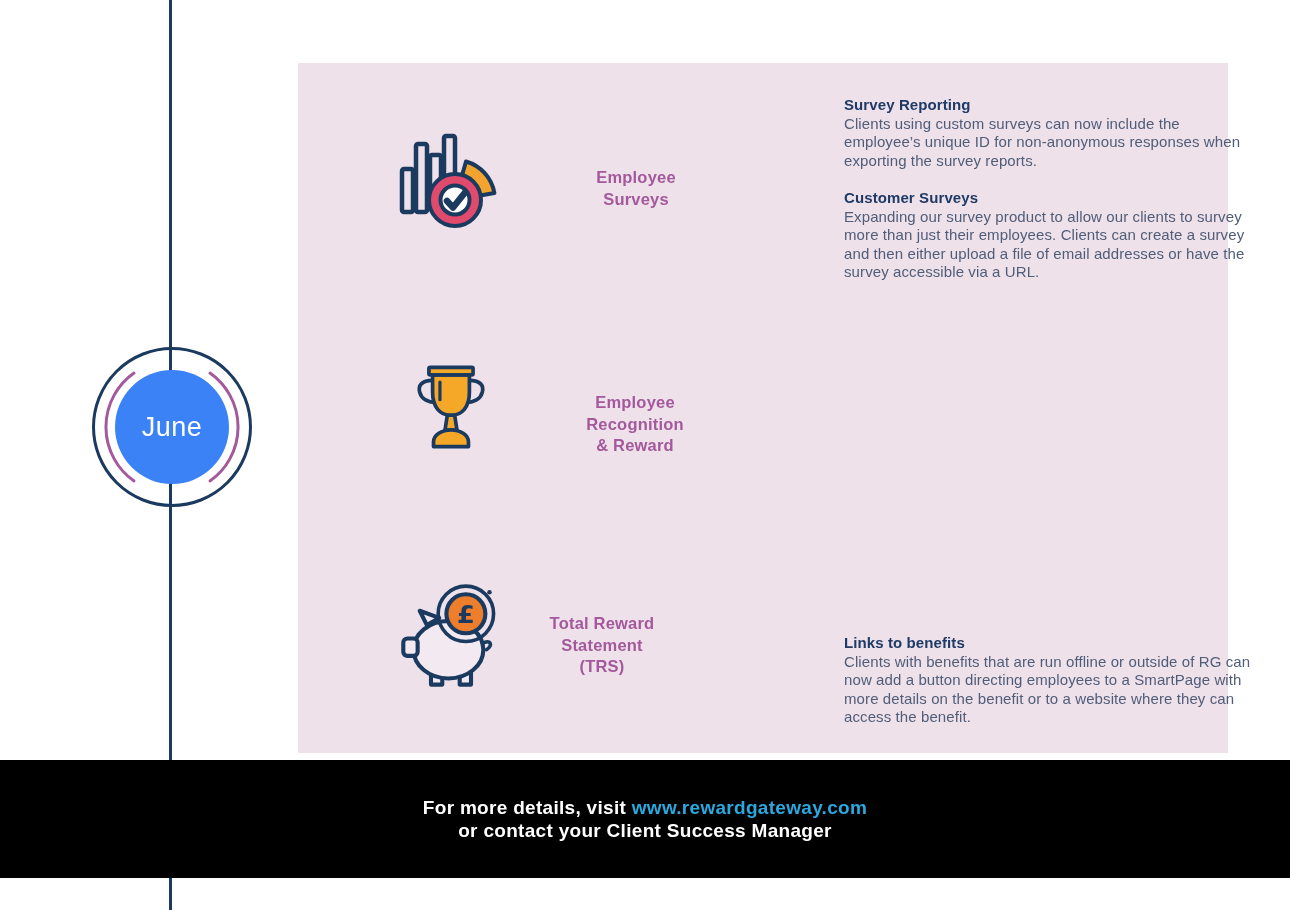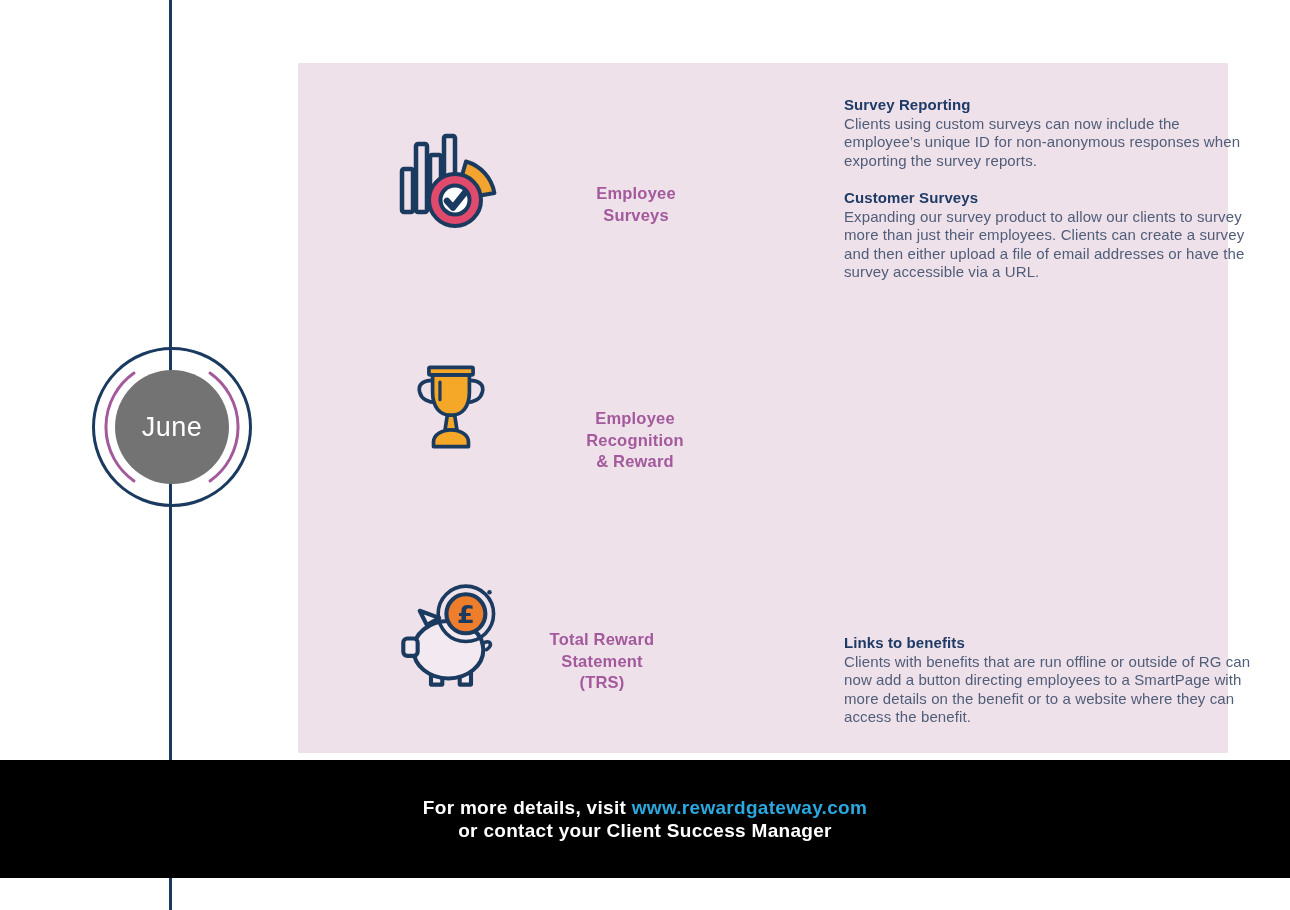--- a/index.html
+++ b/index.html
@@ -8,26 +8,26 @@
 
   .vline { position:absolute; left:169px; top:0; width:3px; height:910px; background:#1b3a5f; z-index:1; }
 
   .panel { position:absolute; left:298px; top:63px; width:930px; height:690px; background:#eee1ea; z-index:0; }
 
   
   .node { position:absolute; left:92px; top:347px; width:160px; height:160px; z-index:2; }
   .node .ring { position:absolute; left:0; top:0; width:160px; height:160px; border:3px solid #1b3a5f; border-radius:50%; }
   .node .arcs { position:absolute; left:0; top:0; }
   .node .disc { position:absolute; left:23px; top:23px; width:114px; height:114px; border-radius:50%;
-                background:#737373; display:flex; align-items:center; justify-content:center;
+                background:#3b82f6; display:flex; align-items:center; justify-content:center;
                 color:#ffffff; font-size:27px; letter-spacing:0.5px; }
 
   
   .sec-label { position:absolute; width:180px; text-align:center; color:#a3599c;
-               font-weight:bold; font-size:16.5px; line-height:21.5px; letter-spacing:0.2px;margin-top:16px; }
+               font-weight:bold; font-size:16.5px; line-height:21.5px; letter-spacing:0.2px; }
 
   
   .txt { position:absolute; left:800px; width:414px; color:#505d78; font-size:15px; line-height:18.5px; letter-spacing:0.1px;margin-left:44px; }
   .txt .item + .item { margin-top:19px; }
   .txt .hd { color:#1e3a66; font-weight:bold; }
 
   .icon-box { position:absolute; }
 
   
   .footer { position:absolute; left:0; top:760px; width:1290px; height:118px; background:#000000; z-index:2;

